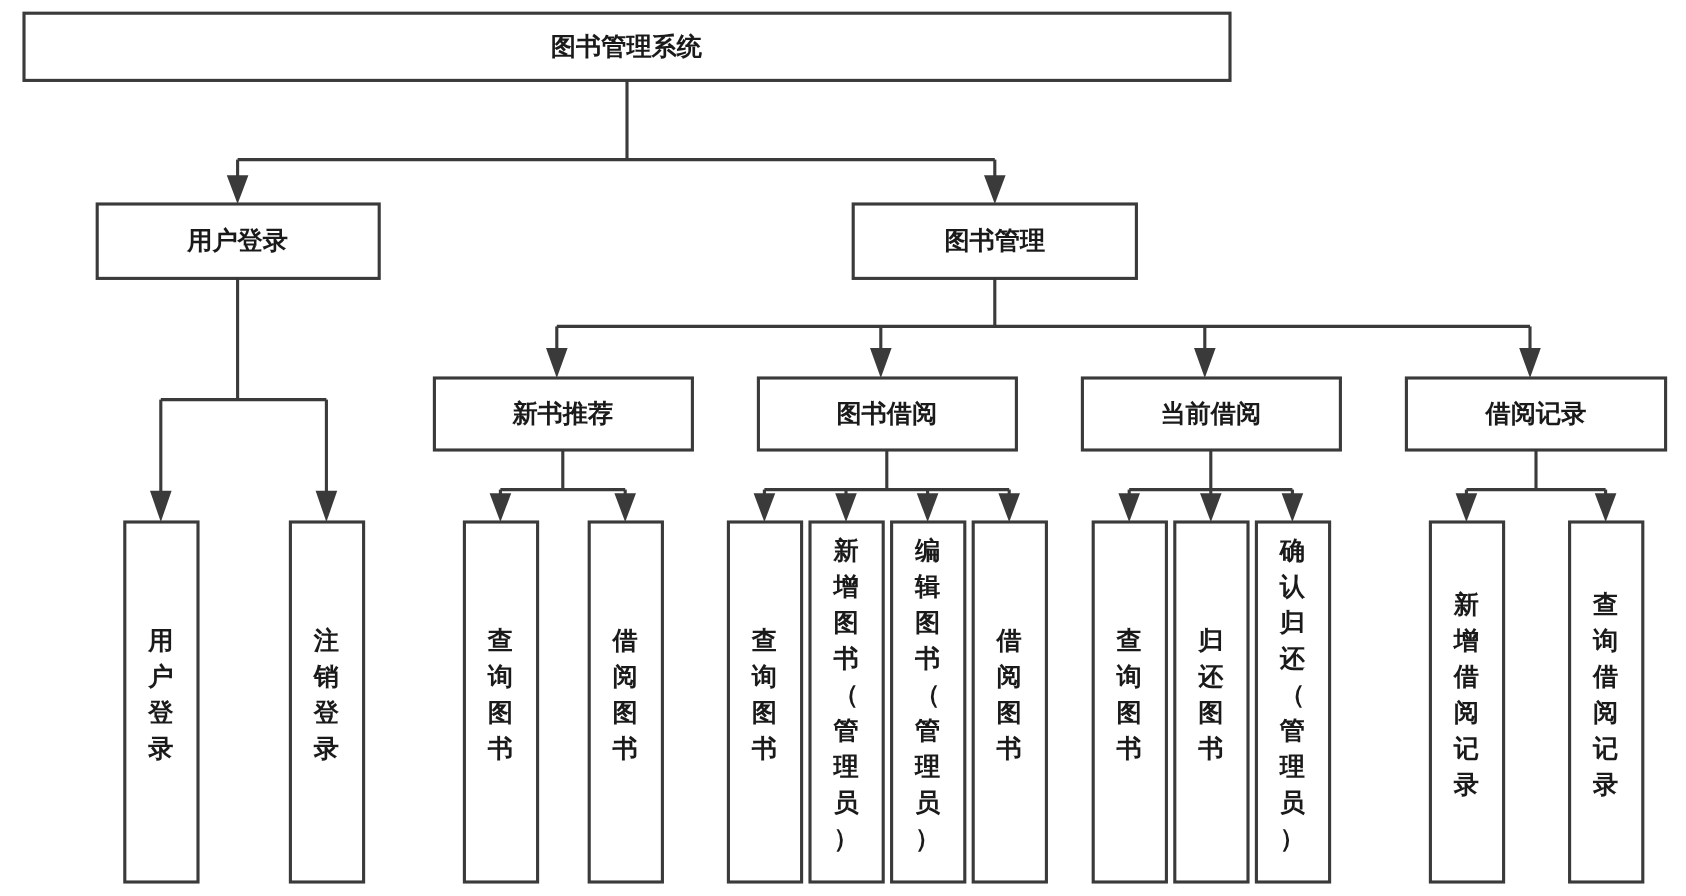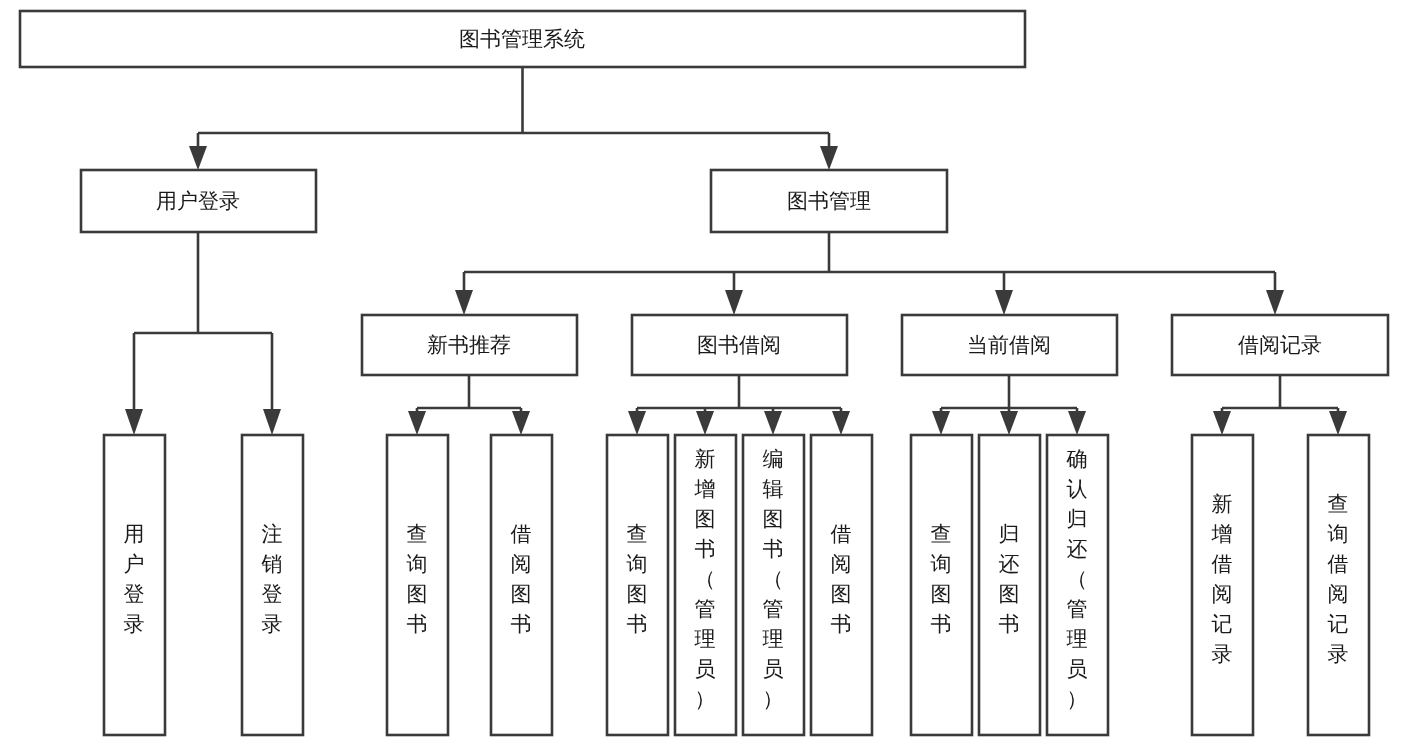--- a/index.html
+++ b/index.html
@@ -12,20 +12,21 @@
     width: 1405px;
     height: 747px;
     font-family: "DejaVu Sans", "Liberation Sans", sans-serif;
     overflow: hidden;
     position: relative;
   }
   #diagram-root {
     position: relative;
     width: 1405px;
     height: 609px;
+    font-weight: bold;
   }
   svg#tree-svg {
     position: absolute;
     left: 0;
     top: 0;
     width: 1405px;
     height: 747px;
     display: block;
   }
   .node-box {

